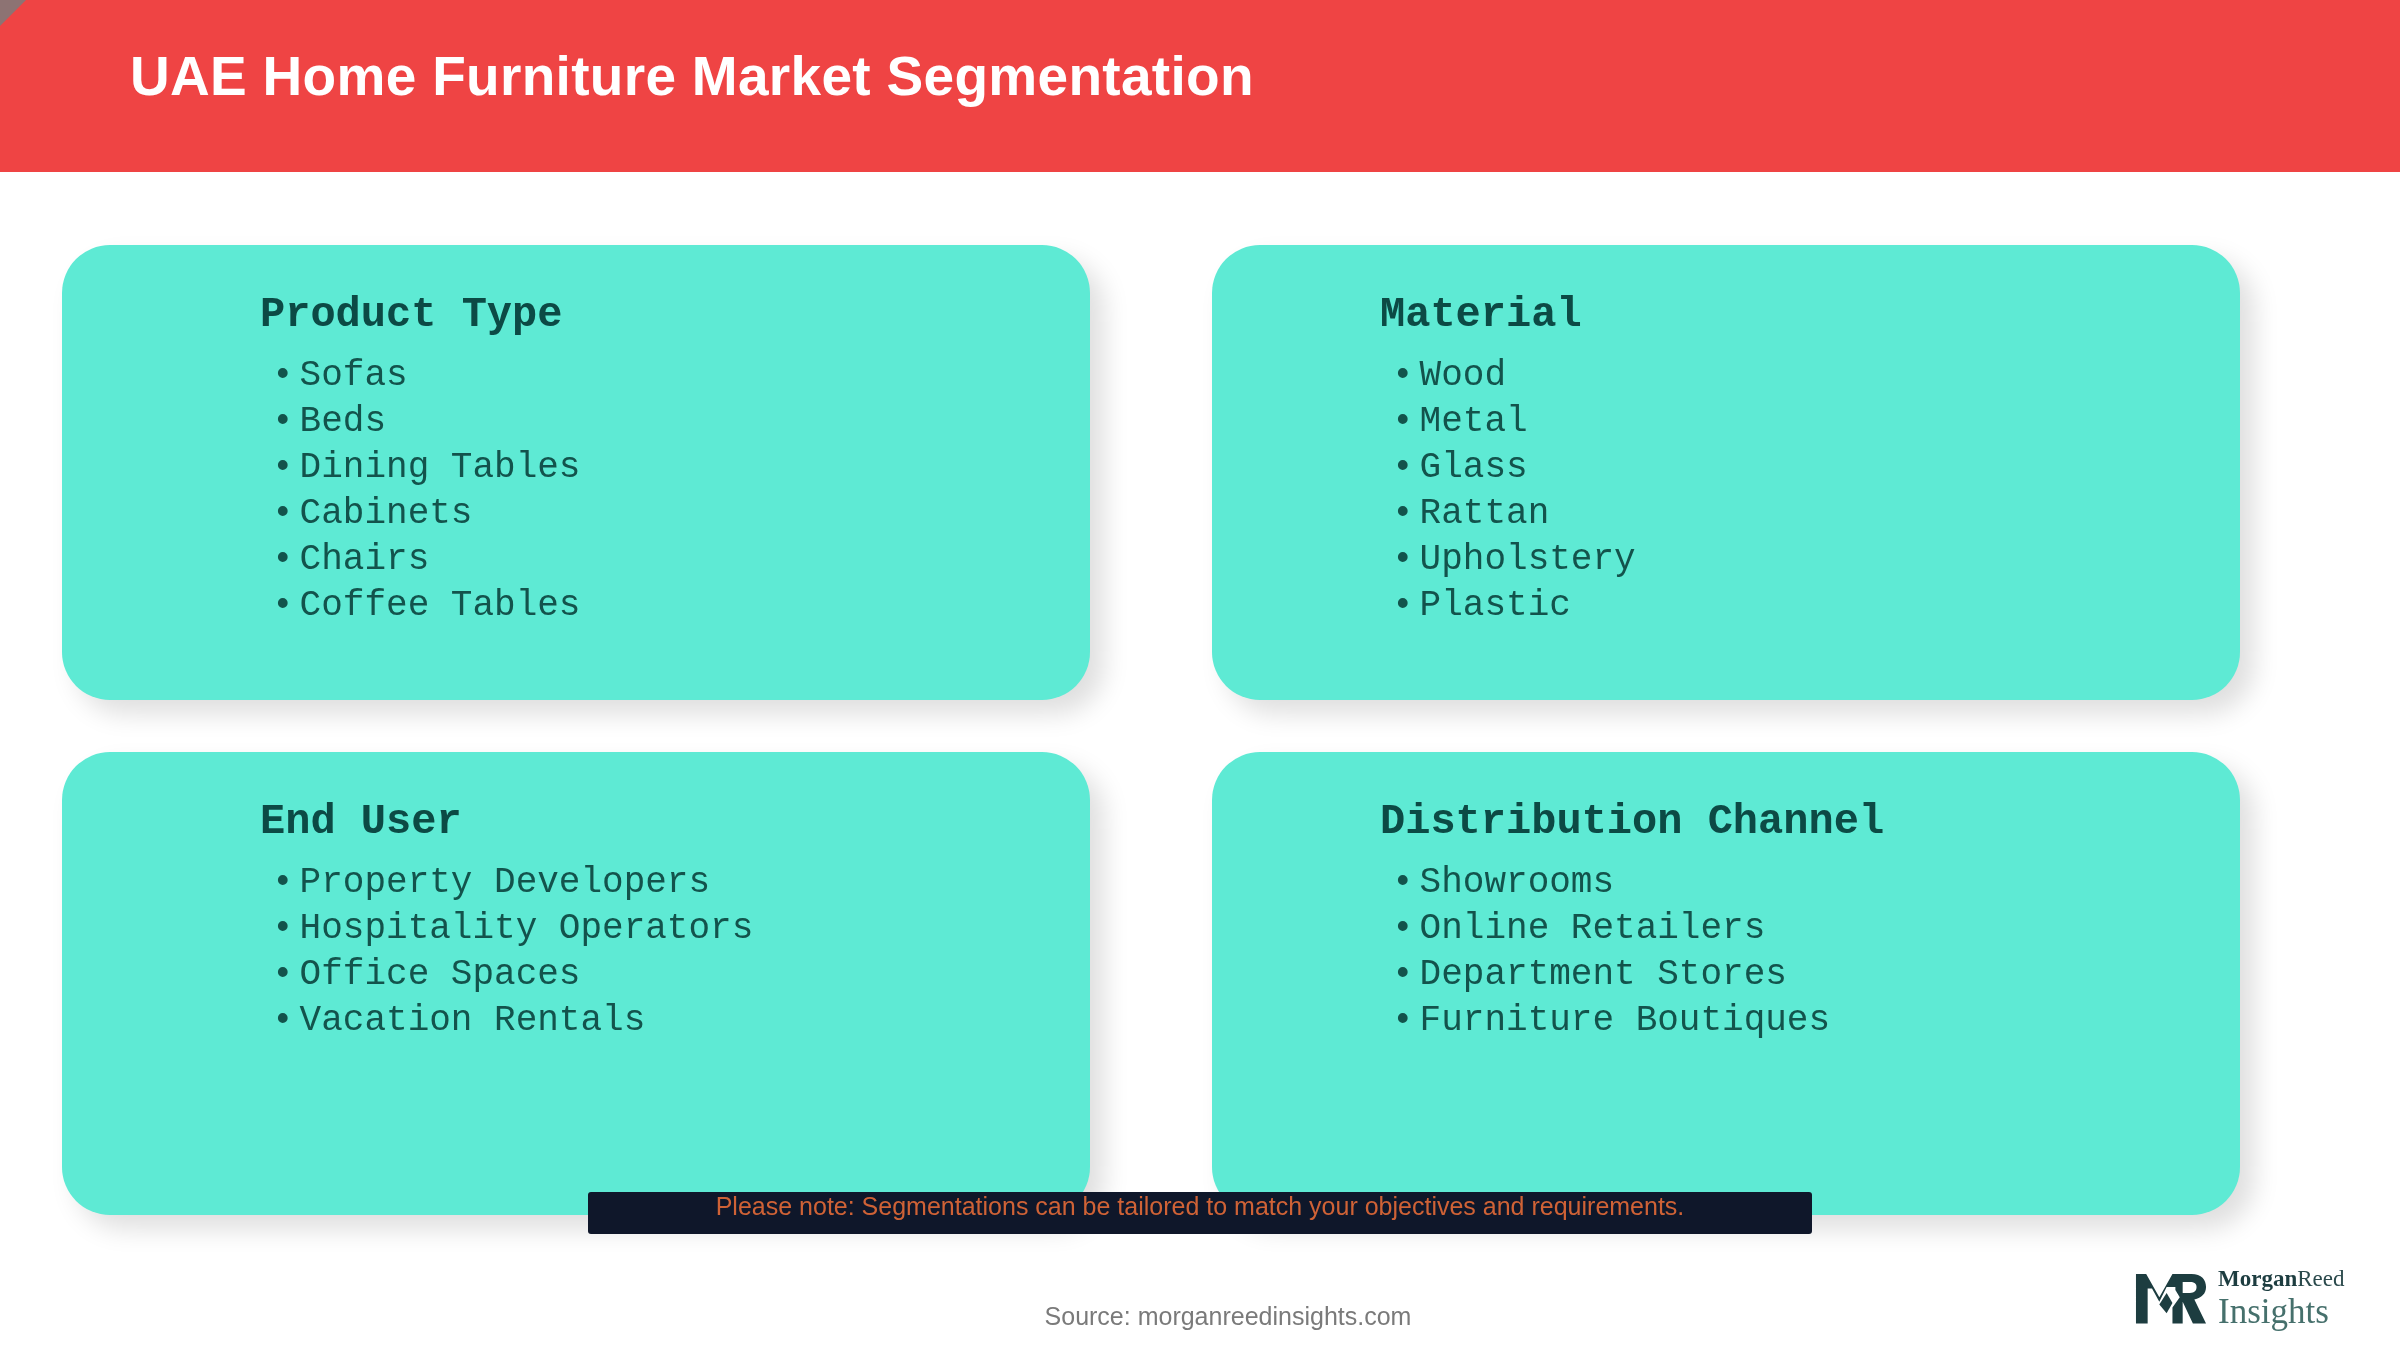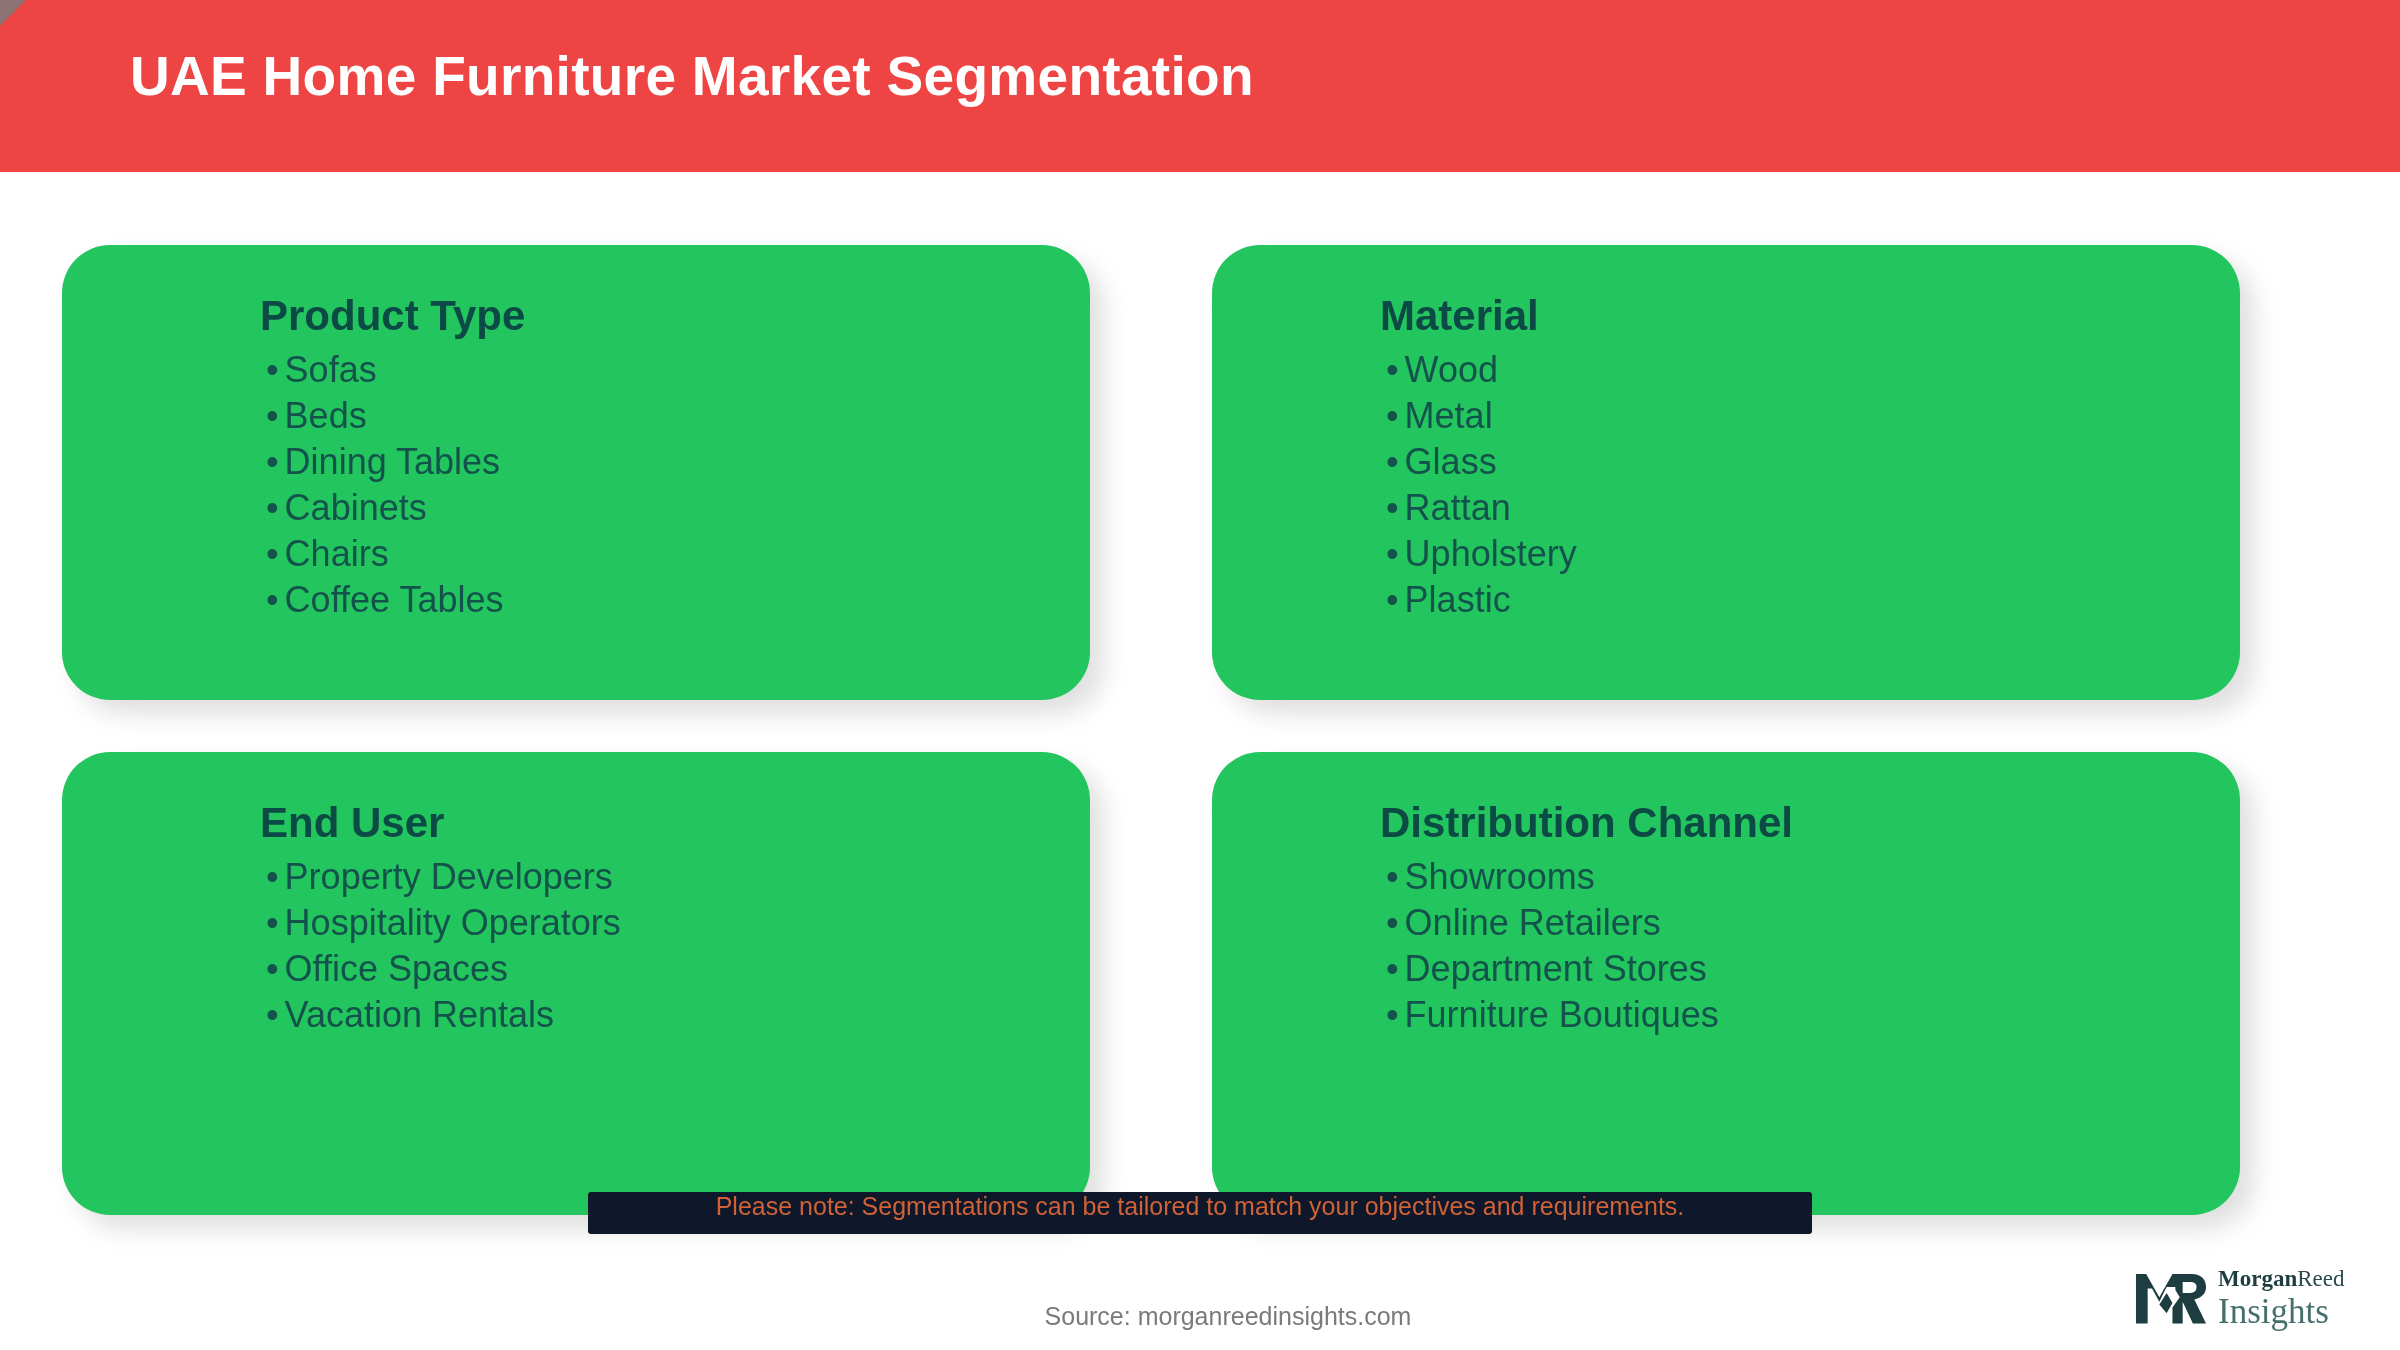--- a/index.html
+++ b/index.html
@@ -51,24 +51,25 @@
     font-size: 55px;
     font-weight: bold;
     color: #ffffff;
     letter-spacing: 0.3px;
     white-space: nowrap;
   }
 
   
   .card {
     position: absolute;
-    background: #22c55e;
+    background: #5eead4;
     border-radius: 48px;
     box-shadow: 14px 14px 26px rgba(0,0,0,0.13);
     box-sizing: border-box;
+    font-family: Liberation Mono, monospace;
   }
   .card-inner {
     position: absolute;
     left: 0;
     top: 0;
     width: 100%;
     height: 100%;
     box-sizing: border-box;
   }
 
@@ -90,21 +91,21 @@
     font-size: 42px;
     font-weight: bold;
     color: #0c4a45;
     margin: 0 0 6px 0;
     line-height: 1.18;
     white-space: nowrap;
   }
 
   .card-list {
     list-style: none;
-    margin: 6px;
+    margin: 12px;
     padding: 0;
   }
   .card-list li {
     font-size: 36px;
     font-weight: normal;
     color: #13534c;
     line-height: 1.28;
     white-space: nowrap;
   }
   .bullet {

